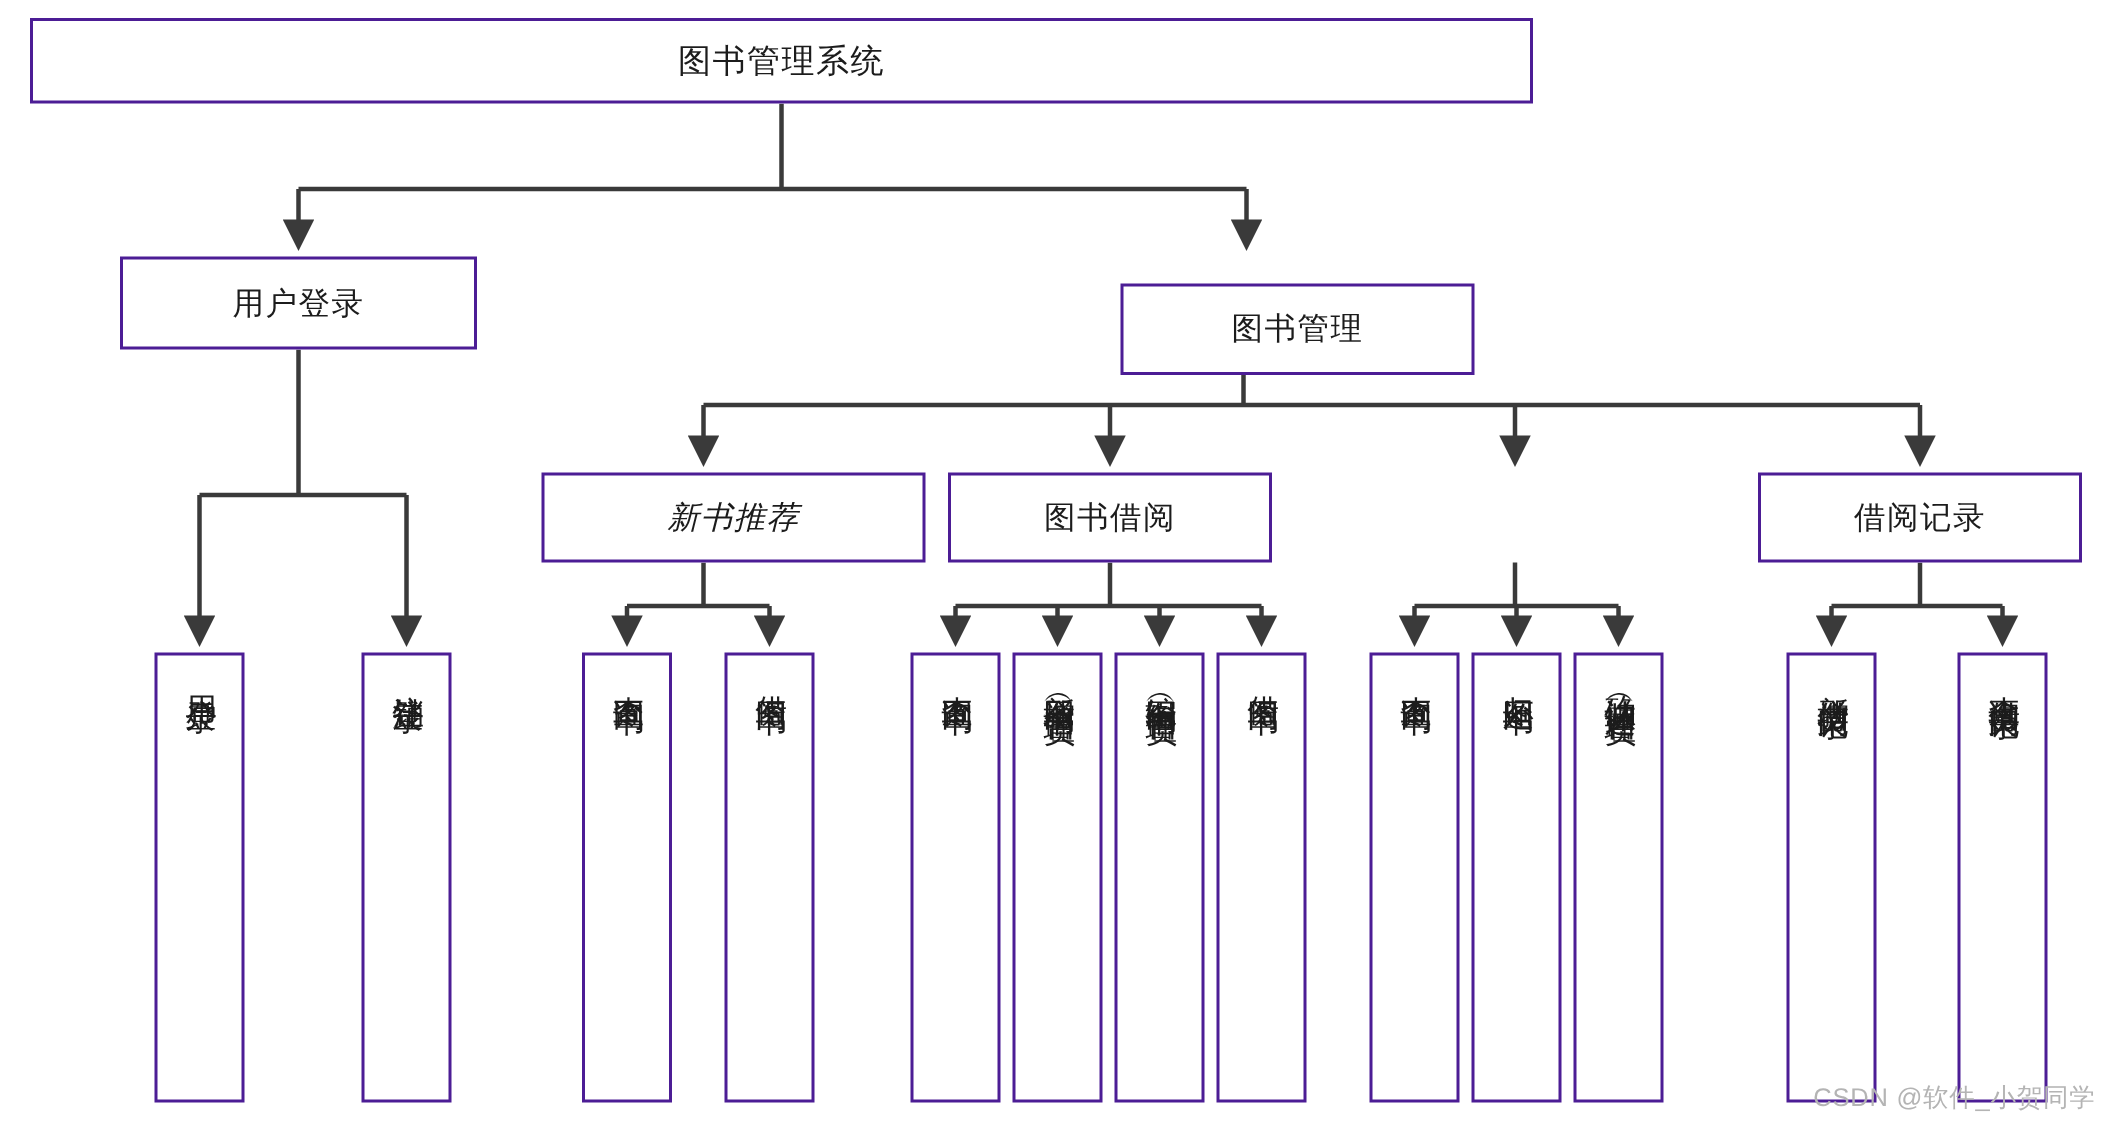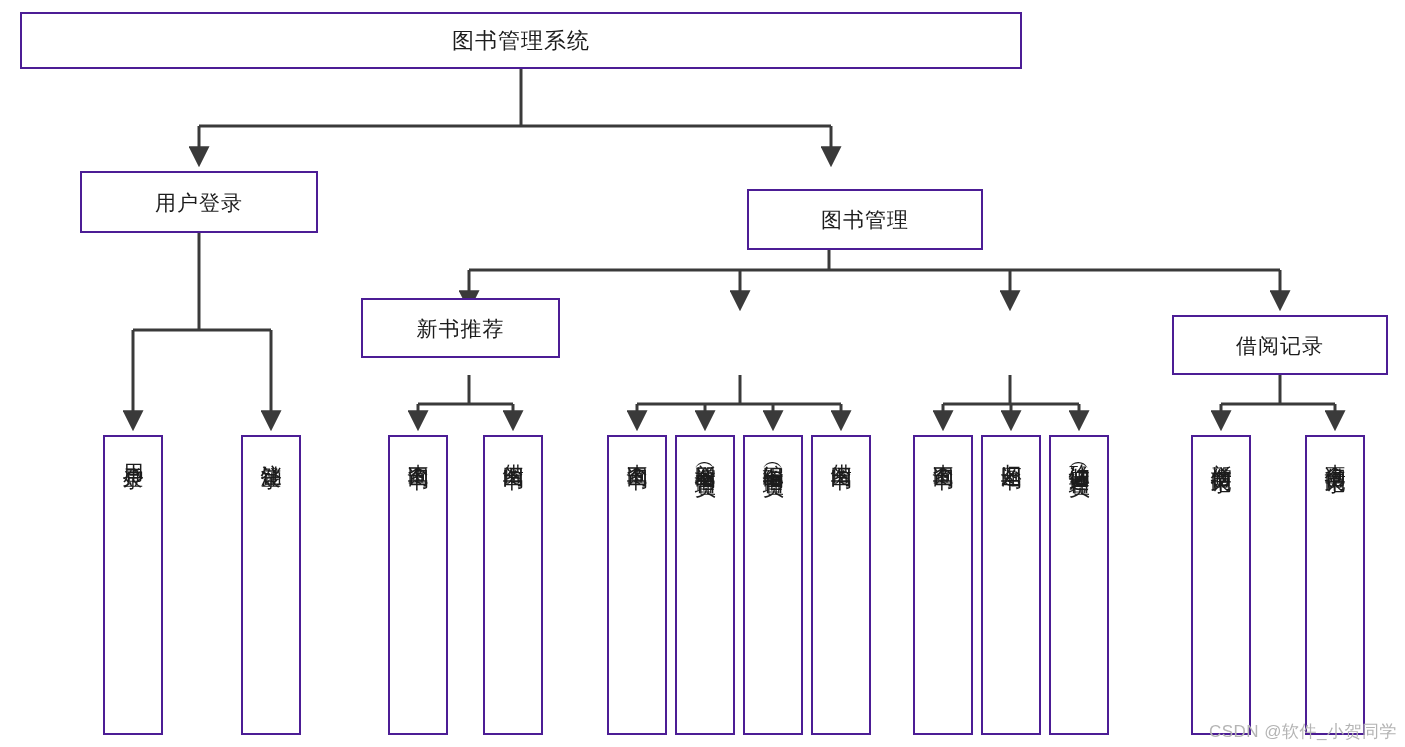--- a/index.html
+++ b/index.html
@@ -113,22 +113,25 @@
     <span>图书管理系统</span>
   </div>
 
   <div class="node h" style="left:80px;top:171px;width:238px;height:62px;">
     <span>用户登录</span>
   </div>
   <div class="node h" style="left:711px;top:189px;width:236px;height:61px;margin-left:36px;">
     <span>图书管理</span>
   </div>
 
-  <div class="node h" style="left:361px;top:298px;width:199px;height:60px;">
+  <div class="node h" style="left:361px;top:315px;width:256px;height:60px;font-style:italic;">
     <span>新书推荐</span>
+  </div>
+  <div class="node h" style="left:632px;top:315px;width:216px;height:60px;">
+    <span>图书借阅</span>
   </div>
   <div class="node h" style="left:1172px;top:315px;width:216px;height:60px;align-items:center;">
     <span>借阅记录</span>
   </div>
 
   <div class="node v" style="left:103px;top:435px;width:60px;height:300px;">
     <span class="vtext">用户登录</span>
   </div>
   <div class="node v" style="left:241px;top:435px;width:60px;height:300px;">
     <span class="vtext">注销登录</span>

